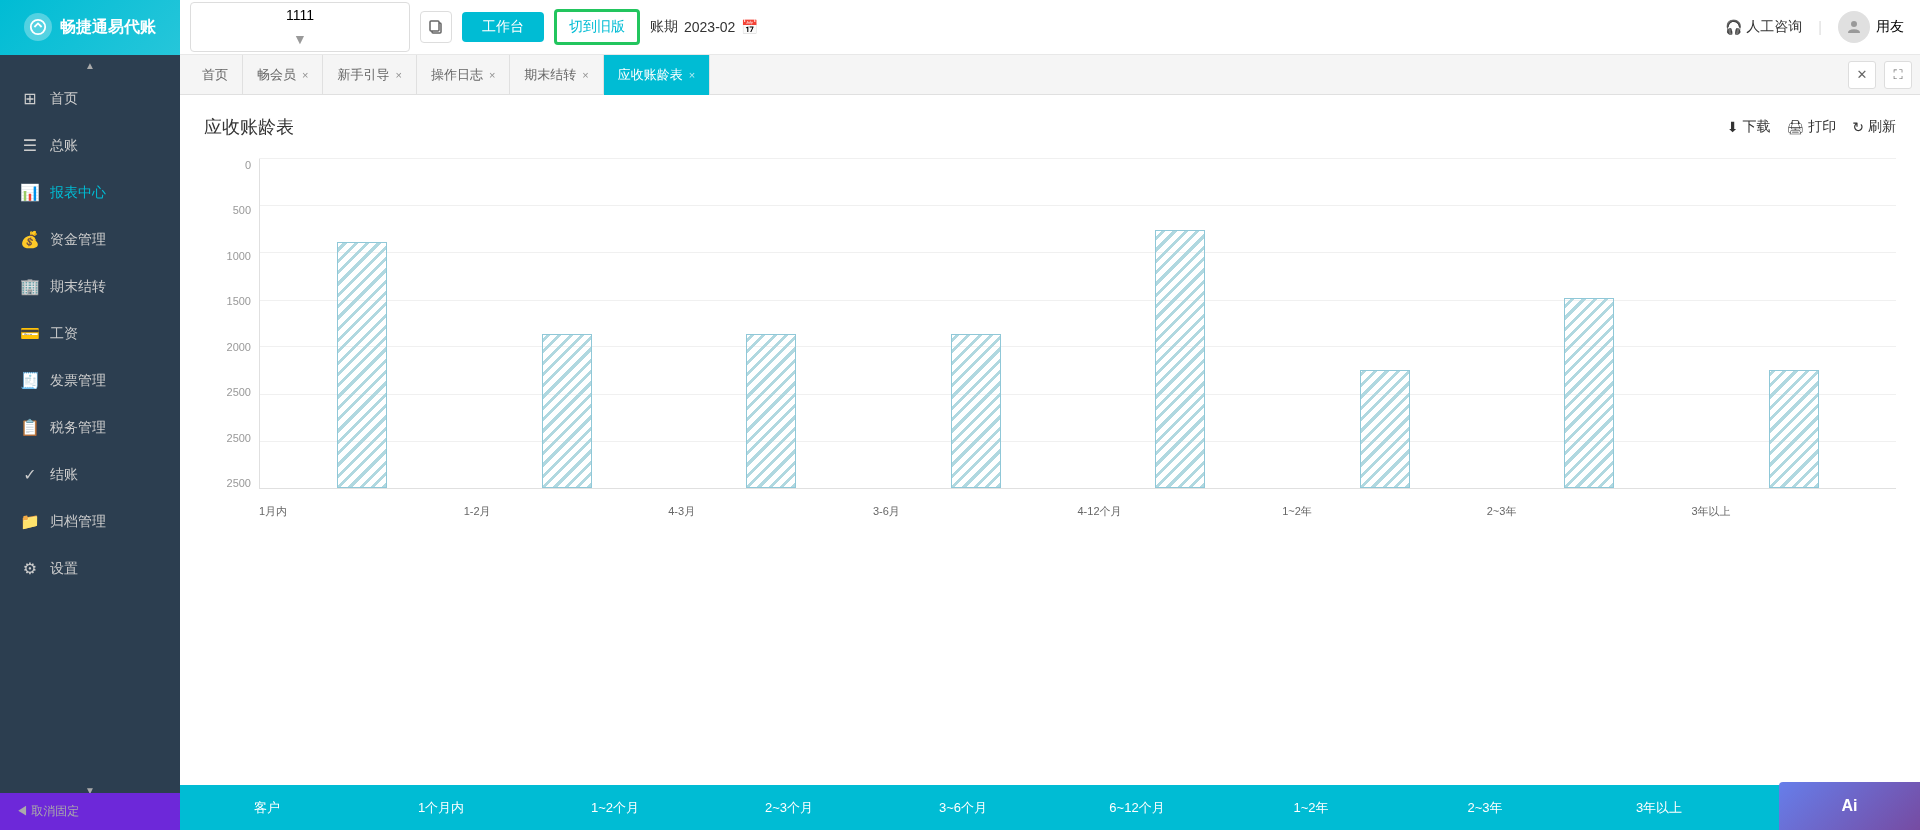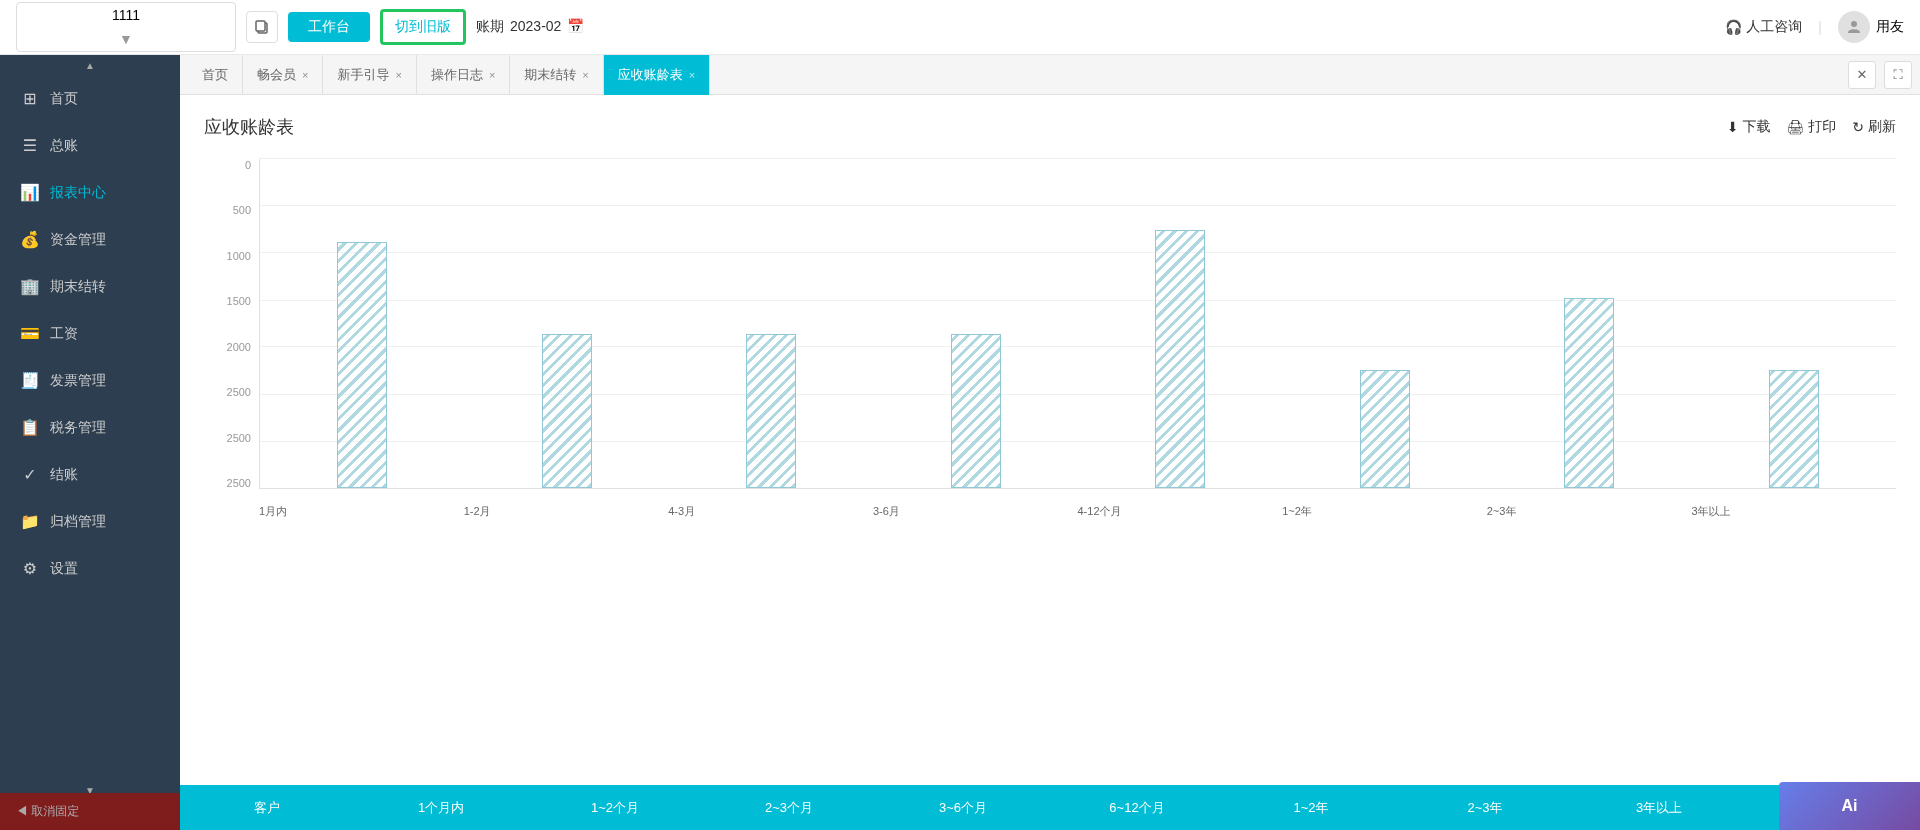--- a/index.html
+++ b/index.html
@@ -74,20 +74,21 @@
       border: 3px solid #22c55e;
       color: #00bcd4;
       background: #fff;
       padding: 6px 12px;
       border-radius: 4px;
       cursor: pointer;
       font-size: 14px;
     }
     .period-info {
       display: flex;
+      align-items: center;
       gap: 6px;
       color: #333;
       font-size: 14px;
     }
     .period-info .cal-icon { color: #00bcd4; }
     .header-right {
       margin-left: auto;
       display: flex;
       align-items: center;
       gap: 16px;
@@ -151,21 +152,21 @@
       display: flex; align-items: center; justify-content: center;
       color: #aaa; cursor: pointer; font-size: 10px;
     }
     .sidebar-scroll-up { top: 0; }
     .sidebar-scroll-down { bottom: 30px; }
     .cancel-fixed {
       position: absolute;
       bottom: 0;
       left: 0; right: 0;
       padding: 10px 16px;
-      background: #7f1d1d;
+      background: #6d28d9;
       color: #aaa;
       font-size: 12px;
       display: flex; align-items: center; gap: 4px;
       cursor: pointer;
     }
 
     
     .content-area {
       flex: 1;
       display: flex;
@@ -361,20 +362,29 @@
       font-size: 16px;
       font-weight: bold;
       cursor: pointer;
       border-radius: 4px 0 0 0;
     }
   </style>
 </head>
 <body>
 
 <div class="top-header">
+  <div class="logo-area">
+    <div class="logo-icon">
+      <svg width="18" height="18" viewBox="0 0 20 20">
+          <circle cx="10" cy="10" r="8" fill="none" stroke="white" stroke-width="2"></circle>
+          <path d="M6 10 L10 6 L14 10" stroke="white" stroke-width="2" fill="none"></path>
+        </svg>
+    </div>
+    <span>畅捷通易代账</span>
+  </div>
 
   <div class="company-selector">
     <span>1111</span>
     <span class="arrow">▼</span>
   </div>
 
   <button class="copy-btn">
     <svg width="16" height="16" viewBox="0 0 16 16" fill="#666">
         <rect x="4" y="4" width="9" height="10" rx="1" fill="none" stroke="#666" stroke-width="1.5"></rect>
         <rect x="2" y="2" width="9" height="10" rx="1" fill="white" stroke="#666" stroke-width="1.5"></rect>

